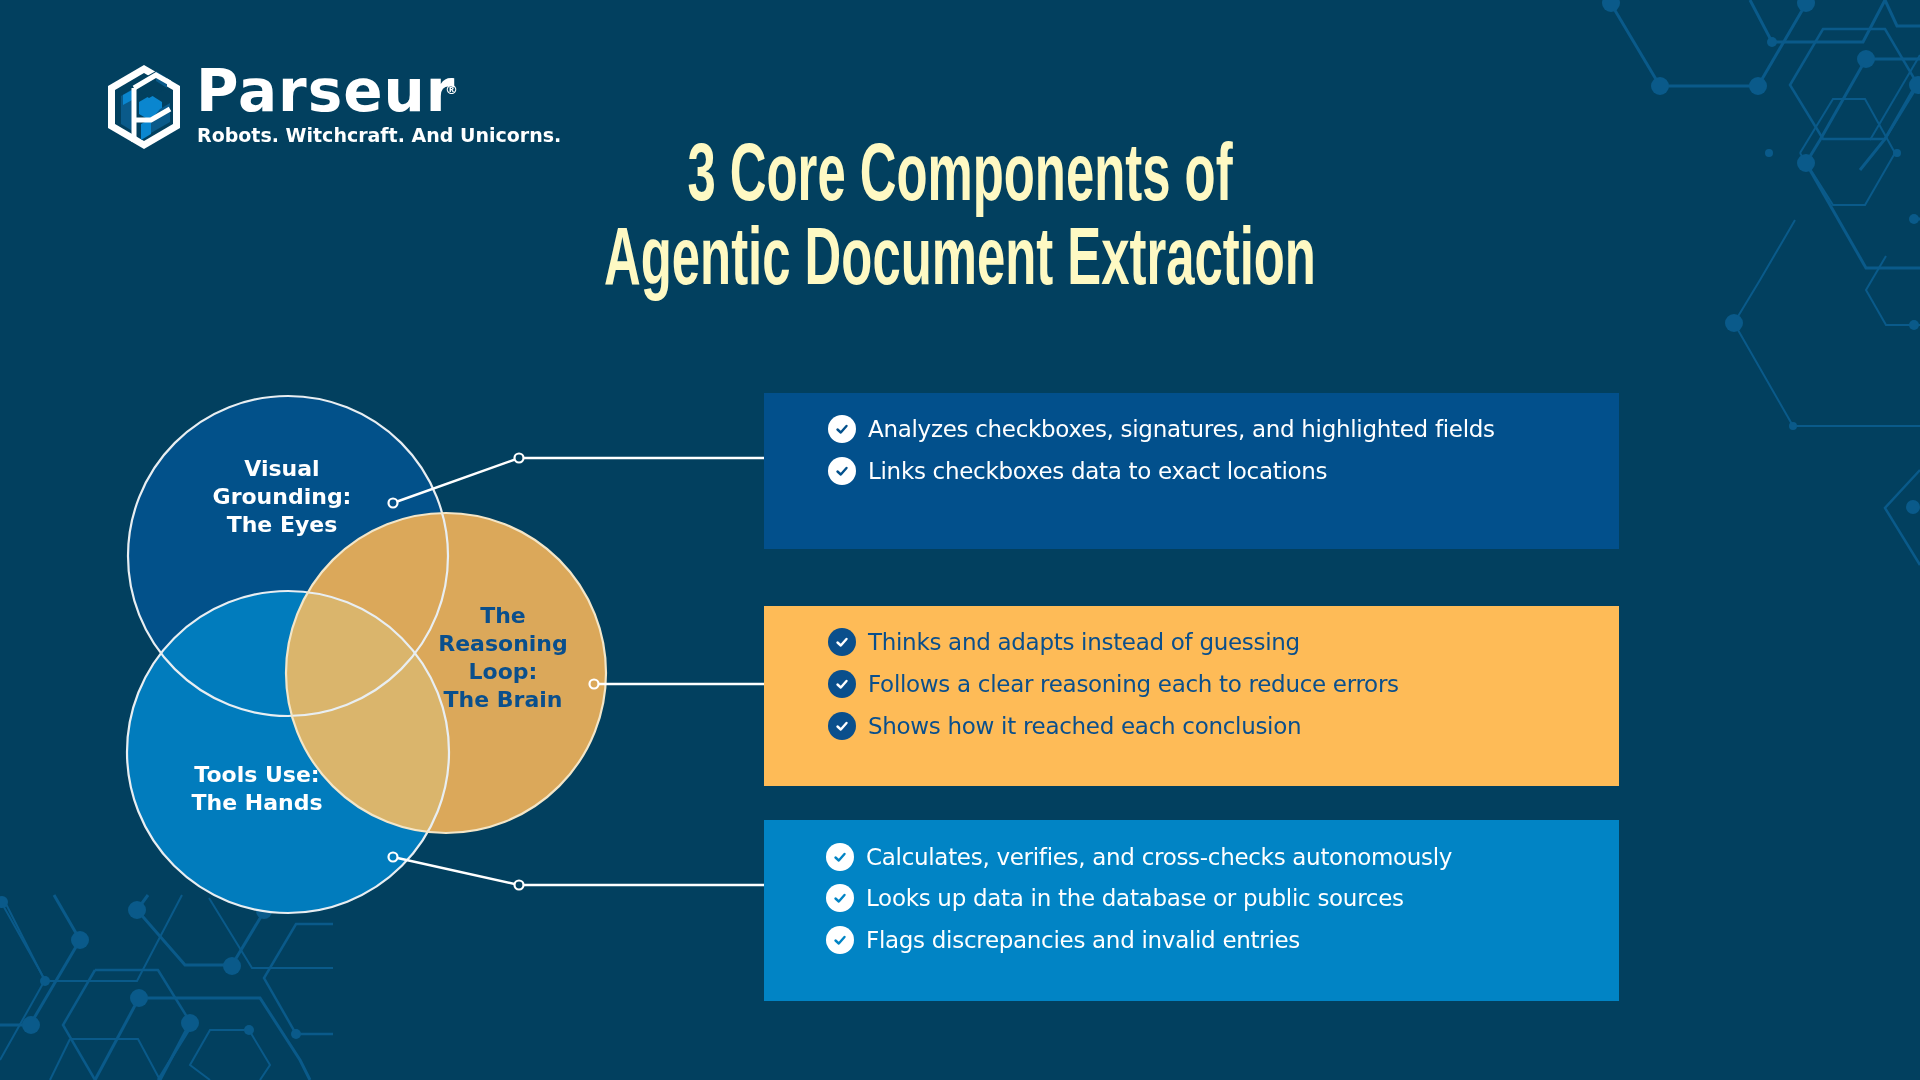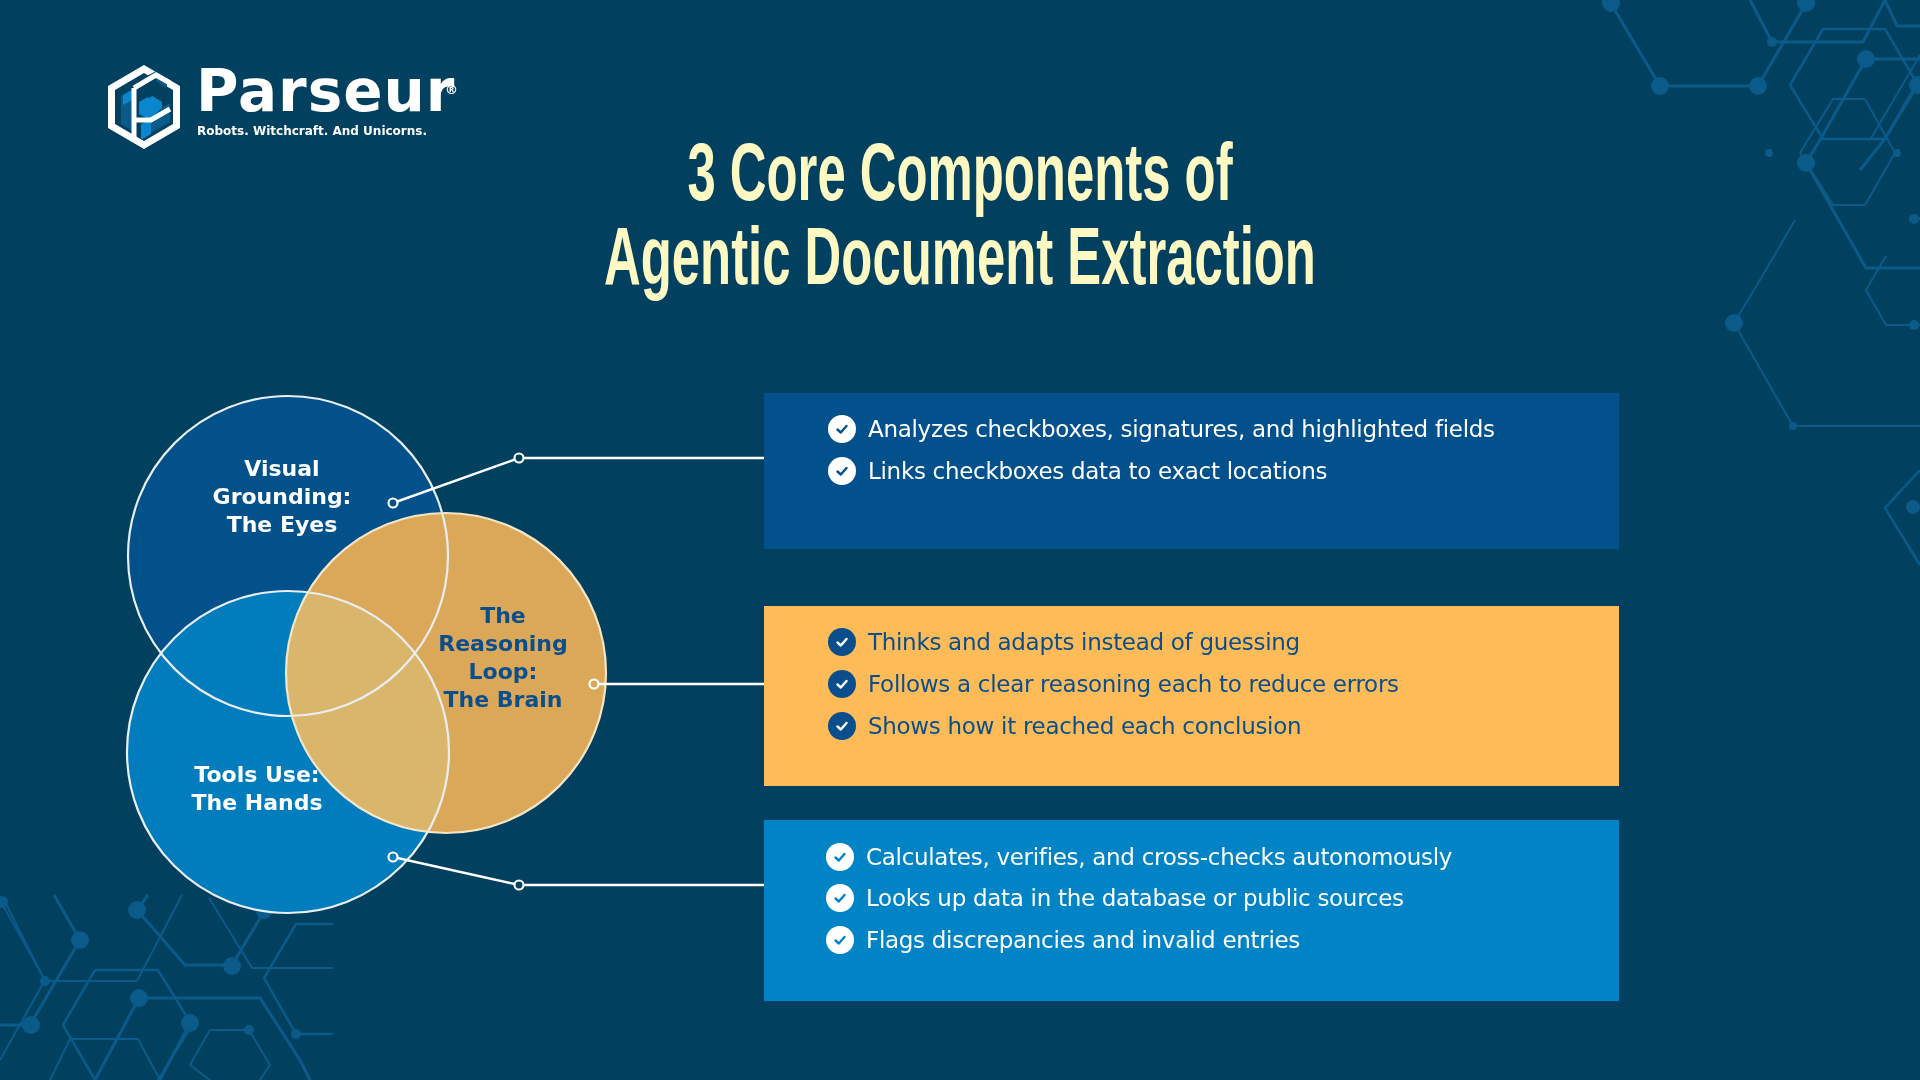--- a/index.html
+++ b/index.html
@@ -16,21 +16,21 @@
   .logo-name {
     position:absolute; left:92px; top:-6px;
     font-family:"DejaVu Sans", sans-serif; font-weight:bold;
     font-size:58px; color:#ffffff; letter-spacing:1px; line-height:70px;
   }
   .logo-reg {
     position:absolute; left:341px; top:20px; font-size:13px; color:#ffffff;
     font-family:"DejaVu Sans", sans-serif; font-weight:bold;
   }
   .logo-tag {
-    position:absolute; left:93px; top:62px; font-size:12px; color:#ffffff;
+    position:absolute; left:93px; top:62px; font-size:19px; color:#ffffff;
     font-family:"DejaVu Sans", sans-serif; font-weight:bold; white-space:nowrap;
   }
 
   
   .title {
     position:absolute; left:0; width:1920px; text-align:center;
     color:#fef9c3; font-family:"Liberation Sans", sans-serif; font-weight:bold;
   }
   .title-line {
     display:block; font-size:82px; line-height:84px; white-space:nowrap;

